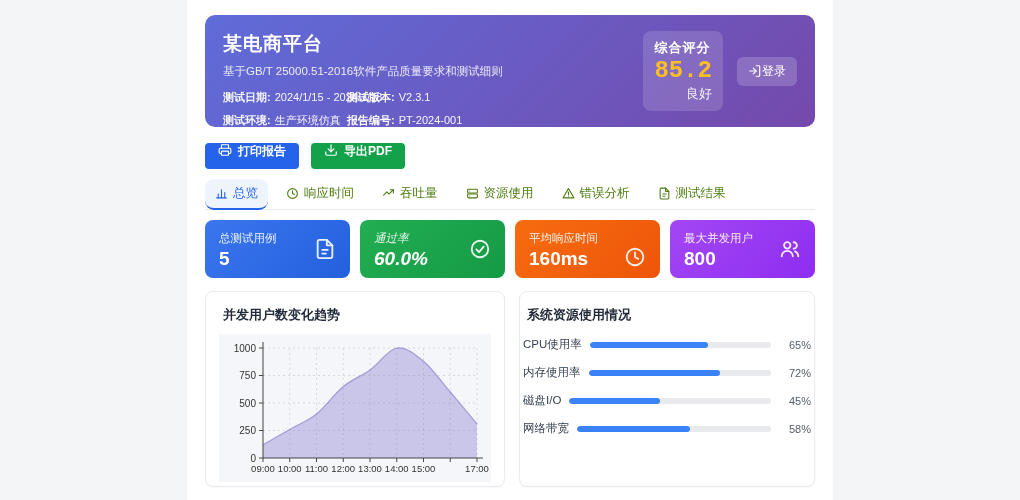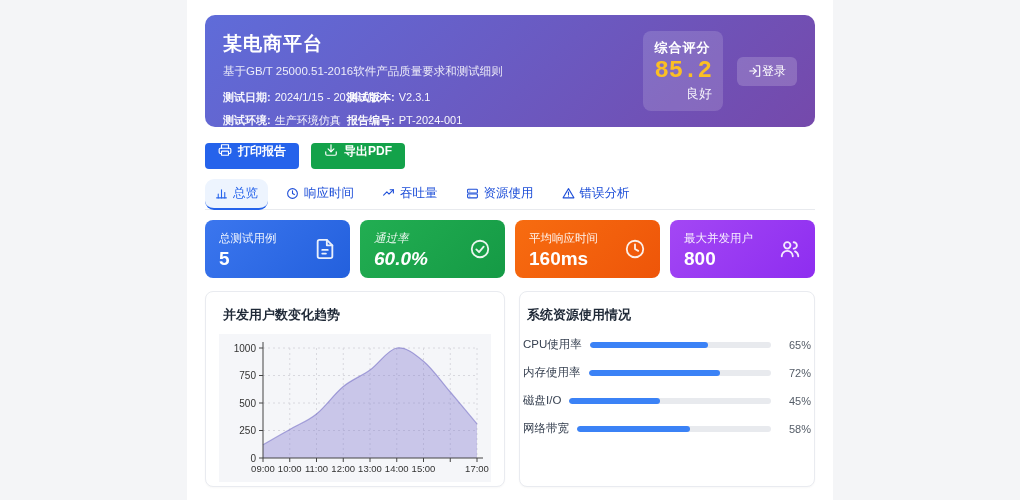--- a/index.html
+++ b/index.html
@@ -51,21 +51,21 @@
     display:flex; align-items:flex-start; gap:6px;
     border:none; color:#fff; font-size:12px; font-weight:bold;
     padding:0 13px; height:26px; border-radius:4px; cursor:pointer;
     font-family:inherit;
   }
 
   
   .tabs { display:flex; gap:8px; margin-top:10px; border-bottom:1px solid #e8eaee; }
   .tab {
     display:flex; align-items:center; gap:5px;
-    font-size:12.5px; color:#1d4ed8; padding:6px 10px;
+    font-size:12.5px; color:#4d7c0f; padding:6px 10px;
     border-bottom:2px solid transparent; margin-bottom:-1px;
     border-radius:6px 6px 0 0; cursor:pointer;
   }
   .tab.active { color:#2563eb; background:#edf4fe; border-bottom-color:#2563eb;border-radius:9px; }
   .tab svg { width:13px; height:13px; }
 
   
   .stats { display:grid; grid-template-columns:repeat(4,1fr); gap:10px; margin-top:10px; }
   .stat-card {
     height:58px; border-radius:8px; color:#fff; padding:10px 14px;
@@ -203,20 +203,31 @@
       <div class="tab">
     <span class="tab-icon">
           <svg viewBox="0 0 24 24" fill="none" stroke="currentColor" stroke-width="2" stroke-linecap="round" stroke-linejoin="round" style="display:block">
             <path d="M12 3 L22 20 H2 Z"></path>
             <line x1="12" y1="9.5" x2="12" y2="14"></line>
             <line x1="12" y1="16.8" x2="12.01" y2="16.8"></line>
           </svg>
         </span>
     <span>错误分析</span>
   </div>
+      <div class="tab">
+    <span class="tab-icon">
+          <svg viewBox="0 0 24 24" fill="none" stroke="currentColor" stroke-width="2" stroke-linecap="round" stroke-linejoin="round" style="display:block">
+            <path d="M14 2H6a2 2 0 0 0-2 2v16a2 2 0 0 0 2 2h12a2 2 0 0 0 2-2V8z"></path>
+            <polyline points="14 2 14 8 20 8"></polyline>
+            <line x1="9" y1="13" x2="15" y2="13"></line>
+            <line x1="9" y1="17" x2="13" y2="17"></line>
+          </svg>
+        </span>
+    <span>测试结果</span>
+  </div>
     </div>
 
   <div class="stats" id="stats">
       <div class="stat-card" style="background: linear-gradient(135deg, rgb(59, 118, 238), rgb(35, 96, 221));">
     <div class="stat-text">
       <span class="stat-label">总测试用例</span>
       <span class="stat-value">5</span>
     </div>
     <span class="stat-icon">
           <svg viewBox="0 0 24 24" fill="none" stroke="currentColor" stroke-width="2" stroke-linecap="round" stroke-linejoin="round" style="display:block">
@@ -232,21 +243,21 @@
       <span class="stat-label">通过率</span>
       <span class="stat-value">60.0%</span>
     </div>
     <span class="stat-icon">
           <svg viewBox="0 0 24 24" fill="none" stroke="currentColor" stroke-width="2" stroke-linecap="round" stroke-linejoin="round" style="display:block">
             <circle cx="12" cy="12" r="9"></circle>
             <polyline points="8 12.5 11 15.5 16 9.5"></polyline>
           </svg>
         </span>
   </div>
-      <div class="stat-card" style="background: linear-gradient(135deg, rgb(247, 108, 16), rgb(238, 85, 9));">
+      <div class="stat-card" style="background: linear-gradient(135deg, rgb(247, 108, 16), rgb(238, 85, 9)); align-items: flex-end;">
     <div class="stat-text">
       <span class="stat-label">平均响应时间</span>
       <span class="stat-value">160ms</span>
     </div>
     <span class="stat-icon">
           <svg viewBox="0 0 24 24" fill="none" stroke="currentColor" stroke-width="2" stroke-linecap="round" stroke-linejoin="round" style="display:block">
             <circle cx="12" cy="12" r="9"></circle>
             <polyline points="12 7 12 12 15.5 14"></polyline>
           </svg>
         </span>

